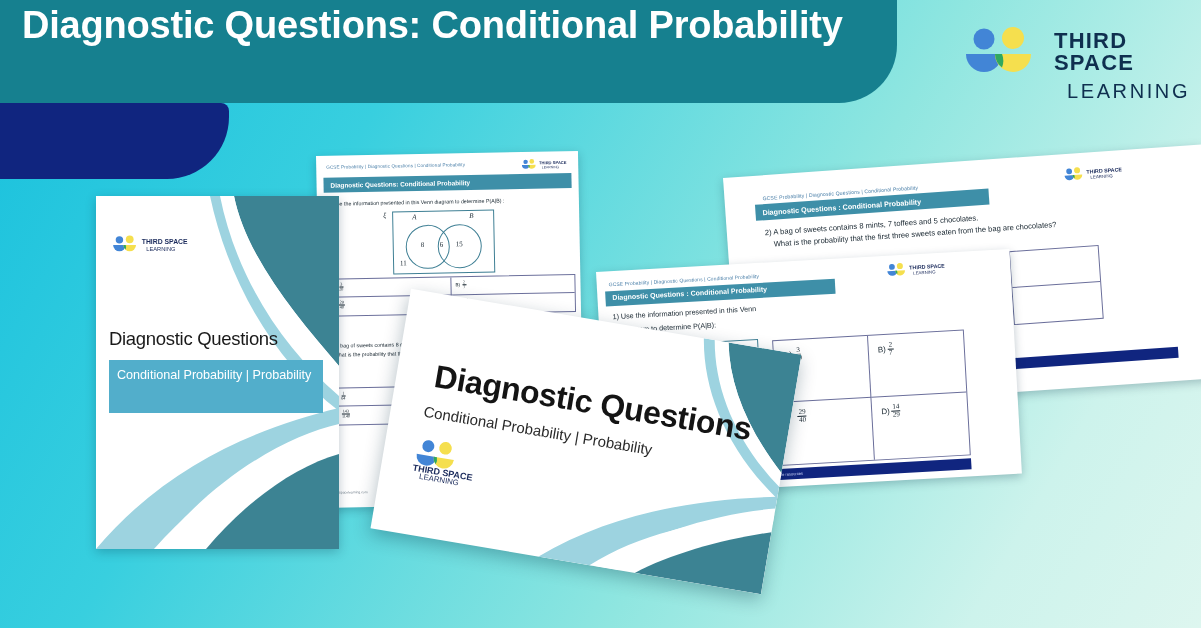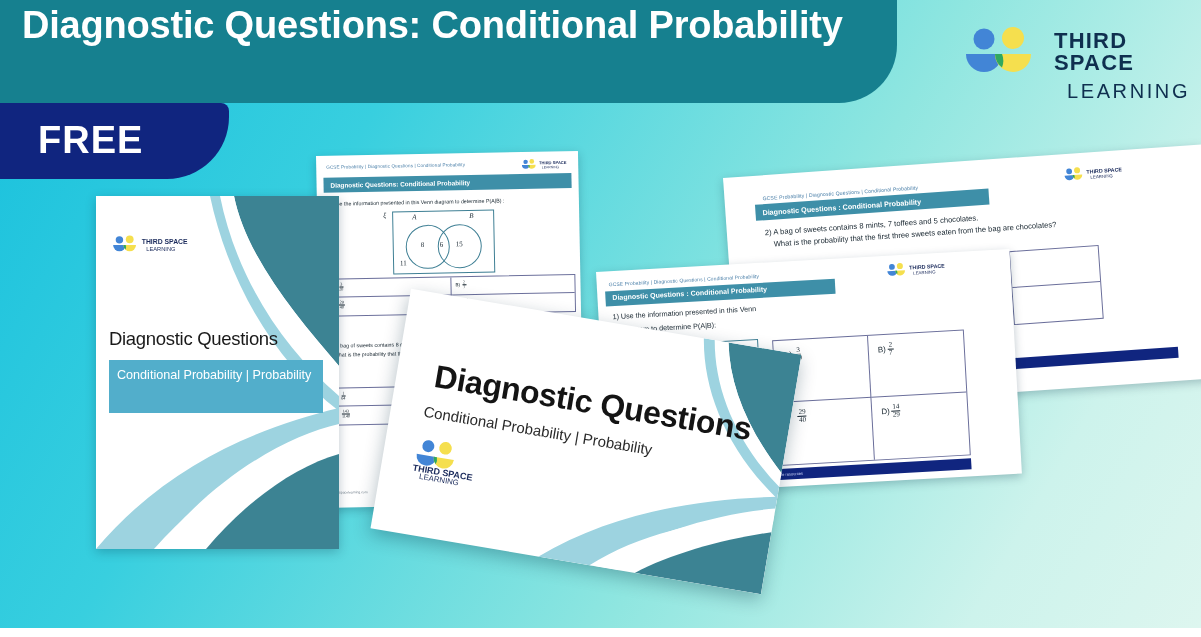--- a/index.html
+++ b/index.html
@@ -127,21 +127,20 @@
 
 <div class="stage">
 
   <div class="bg"></div>
   <div class="bg-bottom"></div>
 
   <div class="header-band"></div>
   <div class="header-title">Diagnostic Questions: Conditional Probability</div>
 
   <div class="free-badge"></div>
-  <div class="free-text">FREE</div>
 
   <div class="logo-hdr">
     <svg class="mark" viewBox="0 0 84 58">
       <path d="M4 28 A18 18 0 0 0 40 28 Z" fill="#4285d6"></path>
       <circle cx="22" cy="13" r="10.5" fill="#4285d6"></circle>
       <path d="M33 28 A18 18 0 0 0 69 28 Z" fill="#f5df4e"></path>
       <circle cx="51" cy="12" r="11" fill="#f5df4e"></circle>
       <path d="M33 28 A18 18 0 0 0 40 41.5 A18 18 0 0 0 40 28 Z" fill="#2fa860"></path>
     </svg>
     <div class="wordmark">

